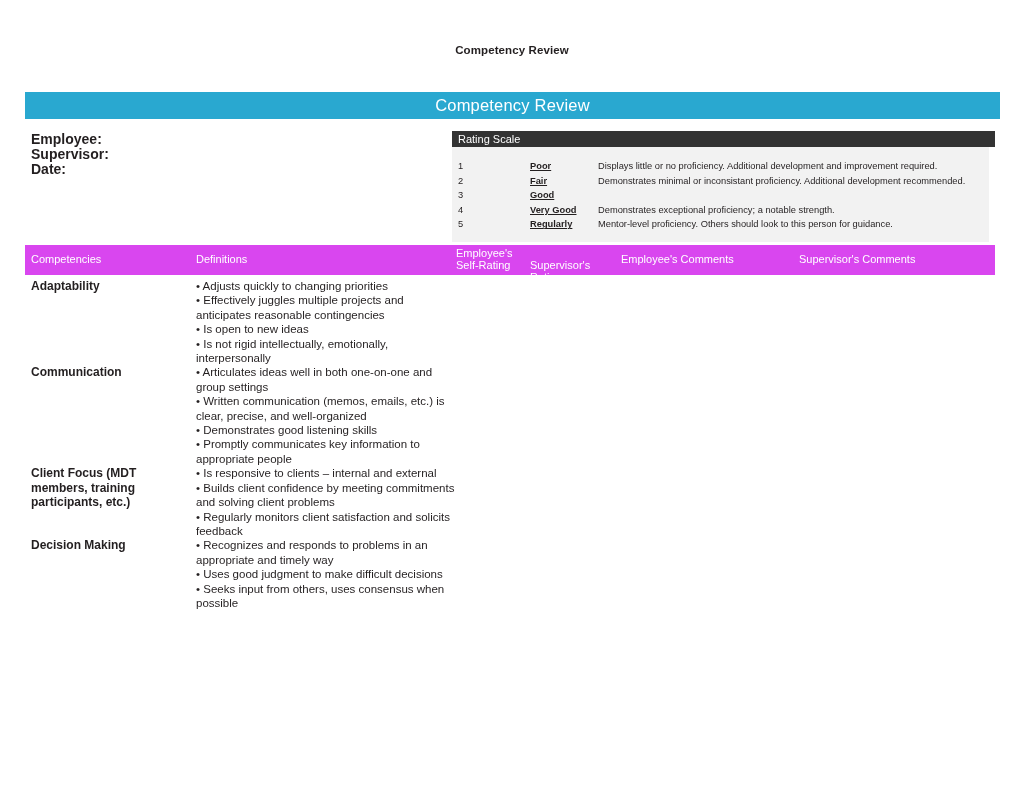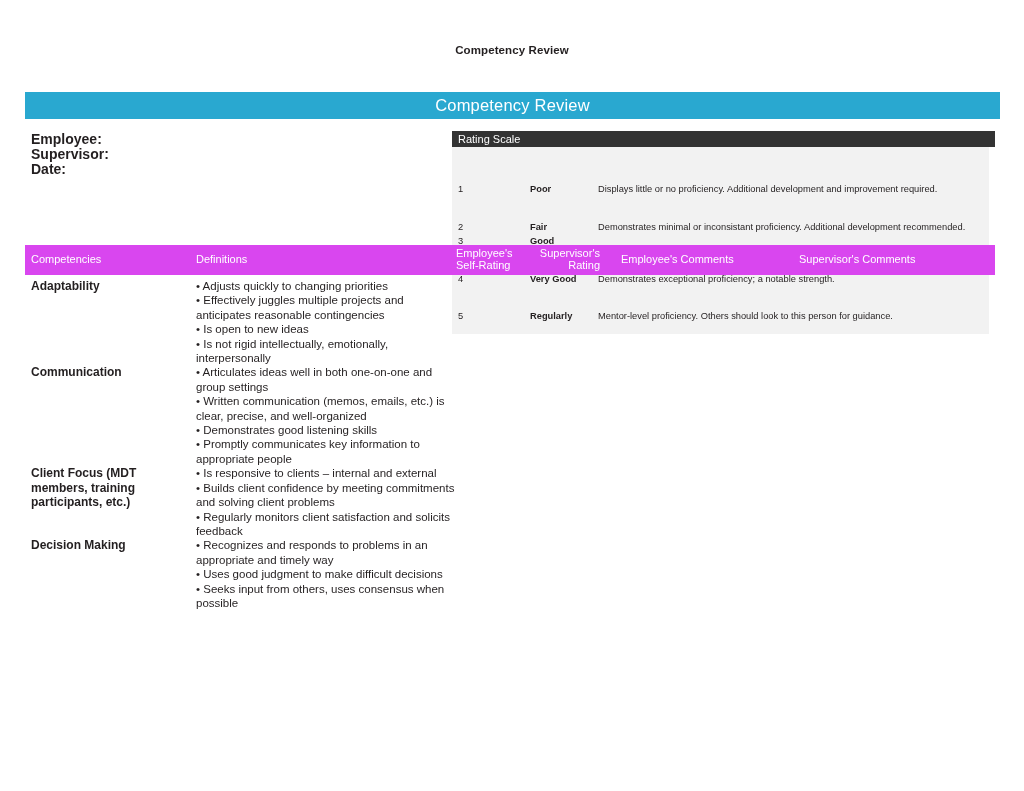--- a/index.html
+++ b/index.html
@@ -97,24 +97,24 @@
     color: #231f20;
   }
   .rating-num {
     width: 78px;
     padding-left: 6px;
     box-sizing: border-box;
   }
   .rating-label {
     width: 68px;
     font-weight: bold;
+    text-decoration: underline;
   }
   .rating-desc {
     flex: 1;
-    margin-top: 23px;
   }
 
   
   .table-head {
     position: absolute;
     left: 25px;
     top: 245px;
     width: 970px;
     height: 30px;
     background: #d946ef;
@@ -122,21 +122,21 @@
   }
   .th {
     position: absolute;
     font-size: 11px;
     line-height: 12.4px;
     color: #ffffff;
   }
   .th-competencies { left: 6px;   top: 8px; }
   .th-definitions  { left: 171px; top: 8px; text-align: right; }
   .th-emp-rating   { left: 431px; top: 2px; width: 70px; }
-  .th-sup-rating   { left: 505px; top: 2px; width: 70px; text-align: right; }
+  .th-sup-rating   { left: 505px; top: 14px; width: 70px; }
   .th-emp-comments { left: 576px; top: 8px; padding-left: 20px; }
   .th-sup-comments { left: 774px; top: 8px; }
 
   .table-body {
     position: absolute;
     left: 25px;
     top: 279px;
     width: 970px;
   }
   .row {

